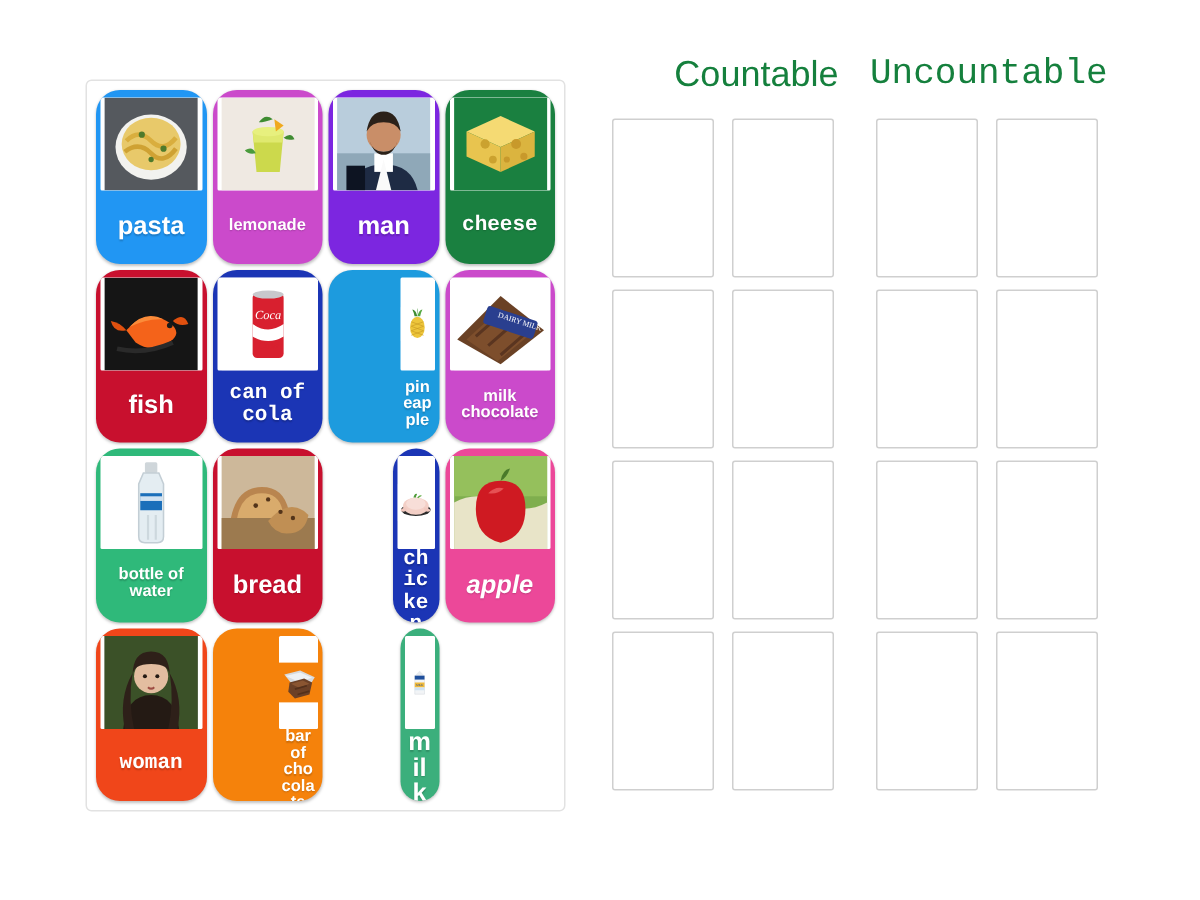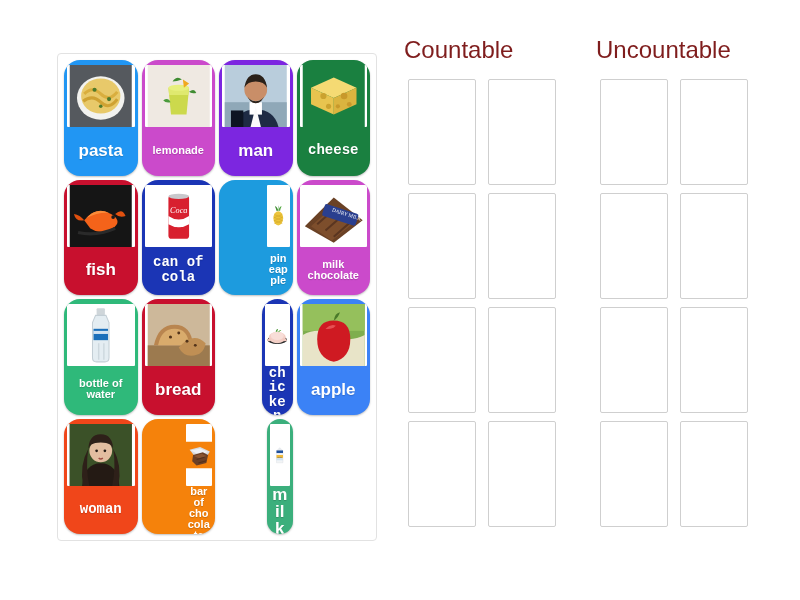--- a/index.html
+++ b/index.html
@@ -95,27 +95,27 @@
     width: 360px;
     height: 530px;
   }
 
   .col {
     position: absolute;
     top: 0;
     width: 155px;
   }
   .col-countable { left: 8px; }
-  .col-uncountable { left: 200px; }
+  .col-uncountable { left: 184px; font-family: Liberation Mono, monospace; }
 
   .col-title {
     font-size: 24px;
-    color: #7f1d1d;
+    color: #15803d;
     font-weight: normal;
-    text-align: left;
+    text-align: right;
     line-height: 1;
     margin: 0 0 17px 0;
     white-space: nowrap;
   }
 
   .slot-grid {
     display: grid;
     grid-template-columns: repeat(2, 68px);
     grid-auto-rows: 106px;
     gap: 8px 12px;
@@ -288,21 +288,21 @@
               <ellipse cx="30" cy="36" rx="21" ry="14" fill="#f3cfc6"></ellipse>
               <ellipse cx="30" cy="32" rx="16" ry="10" fill="#f8ded8"></ellipse>
               <path d="M44 38q9 1 10 6-7 3-11-2z" fill="#f1c8bf"></path>
               <path d="M14 38q-9 1-9 6 7 3 10-2z" fill="#f1c8bf"></path>
               <path d="M26 22q2-8 6-6-2 4-2 6z" fill="#4e9a38"></path>
               <path d="M32 22q5-6 8-3-4 2-6 4z" fill="#60ab44"></path>
             </svg>
           </div>
           <div class="card-label fs-md">chicken</div>
         </div>
-        <div class="card" style="background: #3b82f6;">
+        <div class="card" style="background: #ec4899; font-style: italic;">
           <div class="card-thumb">
             <svg viewBox="0 0 60 60">
               <rect width="60" height="60" fill="#7fae4e"></rect>
               <rect y="0" width="60" height="26" fill="#95c05c"></rect>
               <path d="M0 30q15-8 30 0t30 0v30H0z" fill="#e8e4c8"></path>
               <path d="M30 16q16 0 16 18 0 18-16 22-16-4-16-22 0-18 16-18z" fill="#cf1a22"></path>
               <path d="M22 24q5-5 10-3-4 4-10 3z" fill="#f06a6a" opacity="0.7"></path>
               <path d="M30 16q1-7 6-8-2 6-6 8z" fill="#4a7a2a"></path>
             </svg>
           </div>

